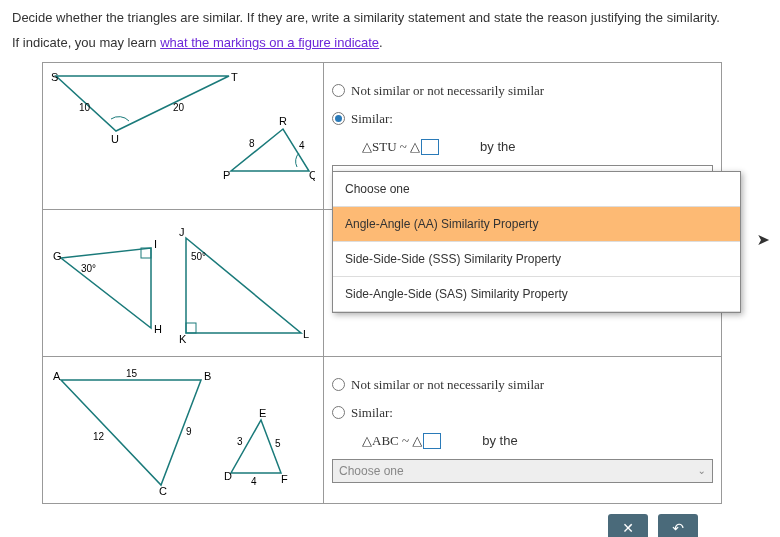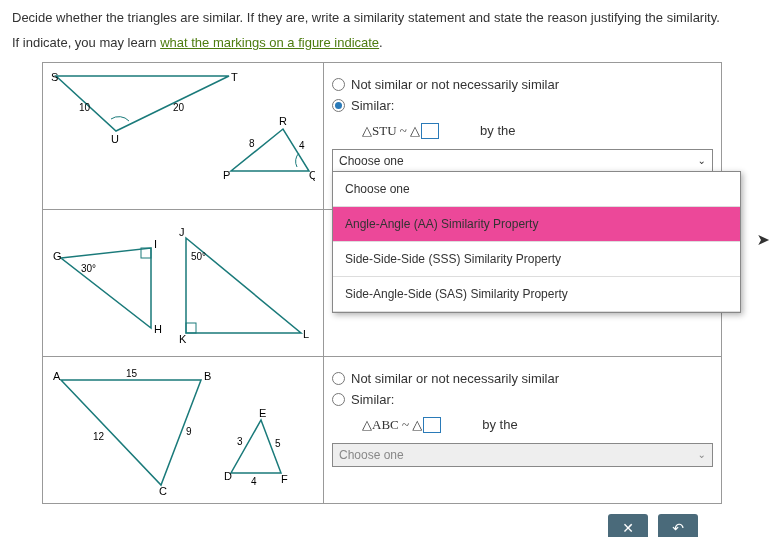--- a/index.html
+++ b/index.html
@@ -1,37 +1,37 @@
 <!DOCTYPE html>
 <html><head>
 <meta charset="utf-8">
 <style>
 * { box-sizing: border-box; margin: 0; padding: 0; }
 body { font-family: Arial, sans-serif; font-size: 13px; color: #333; background: #fff; width: 780px; height: 537px; overflow: hidden; padding: 8px 12px; }
 .instructions { margin-bottom: 8px; line-height: 1.6; }
 .instructions p { margin-bottom: 4px; }
-.link { color: #4d7c0f; text-decoration: underline; }
+.link { color: #6d28d9; text-decoration: underline; }
 .main-table { border-collapse: collapse; width: 680px; margin-left: 30px; }
 .main-table td { border: 1px solid #999; vertical-align: top; padding: 8px; position: relative; }
 .fig-cell { width: 280px; height: 145px; }
 .ans-cell { width: 400px; height: 145px; position: relative; }
-.radio-row { display: flex; align-items: center; margin: 6px 0; gap: 6px; }
+.radio-row { display: flex; align-items: center; margin: 12px 0; gap: 6px; font-family: Liberation Serif, serif; }
 .radio { width: 13px; height: 13px; border: 1px solid #777; border-radius: 50%; display: inline-flex; align-items: center; justify-content: center; }
 .radio.selected::after { content: ''; width: 7px; height: 7px; background: #2a7ab8; border-radius: 50%; display: block; }
 .sim-line { margin: 10px 0 10px 30px; display: flex; gap: 1px; }
 .tri-sym { font-family: serif; }
 .input-box { width: 18px; height: 16px; border: 1px solid #2a7ab8; background: #fff; display: inline-block; vertical-align: middle; }
 .select-box { width: 100%; border: 1px solid #888; padding: 4px 6px; background: #fff; display: flex; justify-content: space-between; align-items: center; font-size: 12px; }
 .select-box.disabled { background: #eee; color: #888; }
 .chev { font-size: 10px; }
 .dropdown { position: absolute; left: 8px; right: -20px; top: 108px; background: #fff; border: 1px solid #888; box-shadow: 2px 2px 6px rgba(0,0,0,0.3); z-index: 10; }
 .dropdown-item { padding: 10px 12px; border-bottom: 1px solid #ddd; font-size: 12px; }
 .dropdown-item:last-child { border-bottom: none; }
 .dropdown-item.header { background: #fff; font-weight: normal; }
-.dropdown-item.highlighted { background: #ec4899; }
+.dropdown-item.highlighted { background: #fdba74; }
 .cursor { position: absolute; right: -30px; top: 58px; font-size: 16px; z-index: 20; }
 .footer-btns { display: flex; gap: 10px; justify-content: flex-end; margin-top: 10px; margin-right: 70px; }
 .btn { width: 40px; height: 28px; background: #4a6a7a; color: #fff; display: flex; align-items: center; justify-content: center; border-radius: 3px; font-size: 14px; }
 svg { display: block; }
 </style>
 </head>
 <body>
 
 <div class="instructions">
   <p><span>Decide whether the triangles are similar. If they are, write a similarity statement and state the reason justifying the similarity.</span></p>

